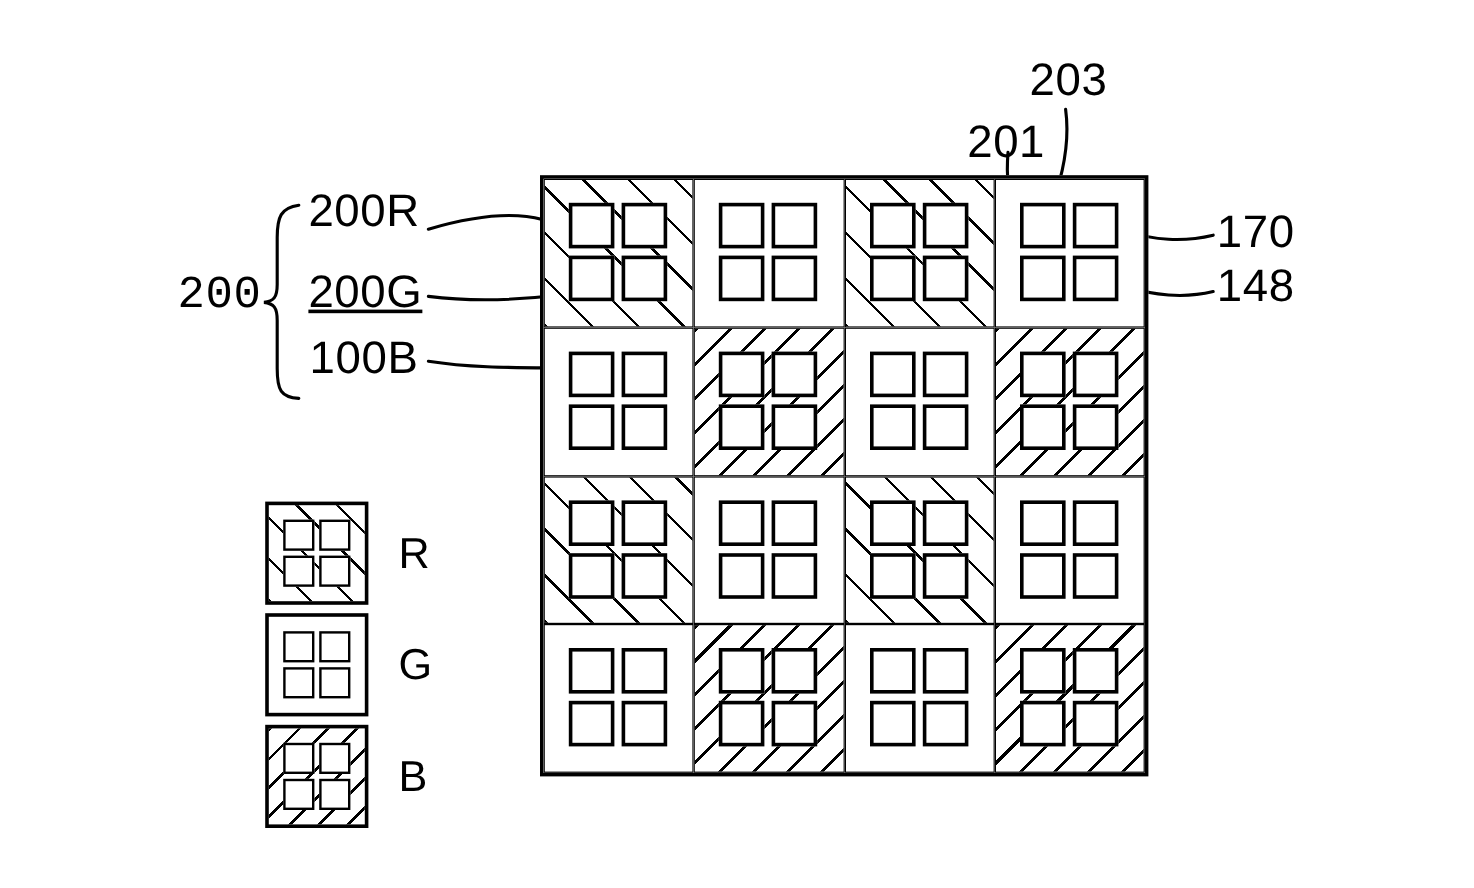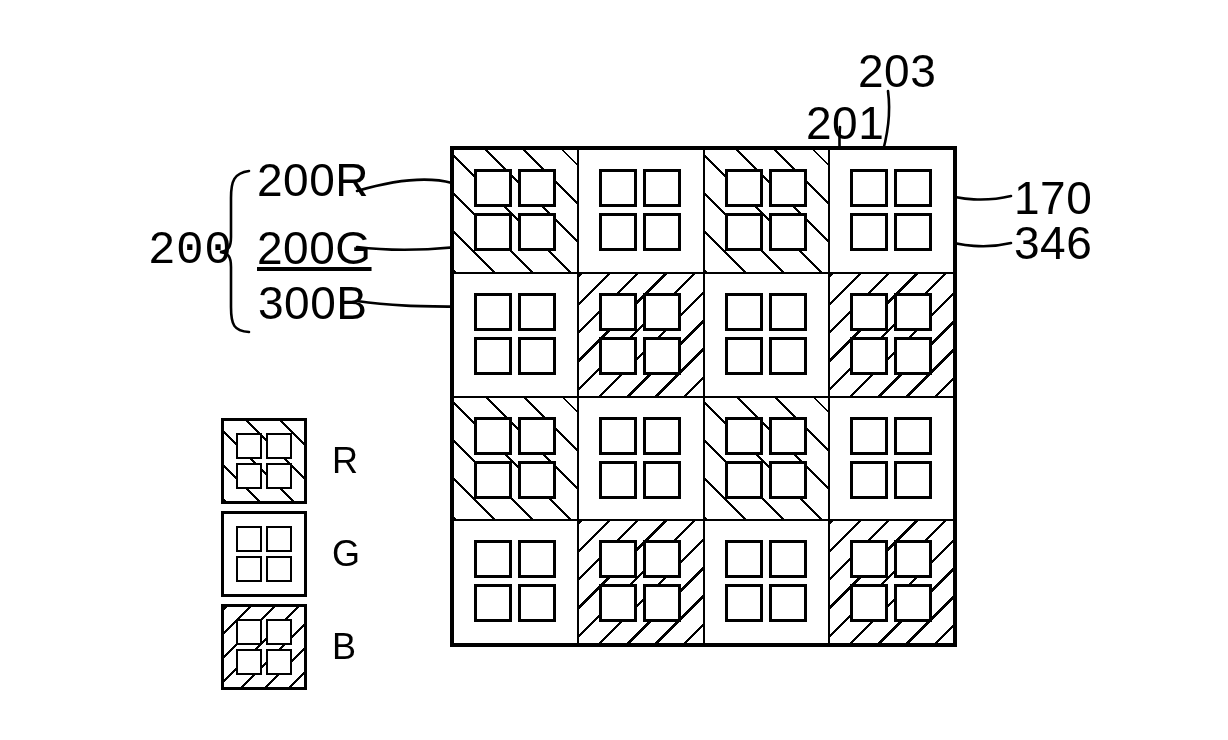--- a/index.html
+++ b/index.html
@@ -2,21 +2,21 @@
 <html><head>
 <meta charset="utf-8">
 <style>
   html,body { margin:0; padding:0; background:#ffffff; }
   .stage {
     position:relative; width:1228px; height:740px; background:#ffffff;
     font-family:"Liberation Sans","DejaVu Sans",sans-serif; color:#000;
     overflow:hidden;
   }
   .label {
-    position:absolute; line-height:1; font-size:46px; letter-spacing:0.5px;
+    position:absolute; line-height:1; font-size:38px; letter-spacing:0.5px;
     white-space:nowrap; color:#000;
   }
   .l-200  { left:148px;  top:228px;font-family:Liberation Mono, monospace; }
   .l-200r { left:257px;  top:157px; }
   .l-200g { left:257px;  top:225px;text-decoration:underline; }
   .l-200b { left:258px;  top:280px; }
   .l-203  { left:858px;  top:48px;  }
   .l-201  { left:806px;  top:100px;  }
   .l-204  { left:1014px; top:175px; }
   .l-202  { left:1014px; top:220px; }
@@ -77,25 +77,25 @@
     <path class="lead" d="M 357 301 C 408 309 462 305 515 308 C 546 310 577 311 597 312"></path>
     <path class="lead" d="M 888 91 C 891 113 887 139 880 161 C 875 176 873 184 872 191"></path>
     <path class="lead" d="M 840 127 C 838 153 842 181 850 206 C 854 219 859 228 864 235"></path>
     <path class="lead" d="M 1011 196 C 986 202 960 200 941 193 C 929 188 919 186 910 189"></path>
     <path class="lead" d="M 1011 243 C 986 249 960 246 941 239 C 929 235 919 234 910 237"></path>
   </svg>
 
   <div class="label l-200">200</div>
   <div class="label l-200r">200R</div>
   <div class="label l-200g">200G</div>
-  <div class="label l-200b">300B</div>
+  <div class="label l-200b">100B</div>
   <div class="label l-203">203</div>
   <div class="label l-201">201</div>
   <div class="label l-204">170</div>
-  <div class="label l-202">346</div>
+  <div class="label l-202">148</div>
 
   <div class="grid">
       <div class="cell r">
         <div class="sub"></div>
         <div class="sub"></div>
         <div class="sub"></div>
         <div class="sub"></div>
       </div>
       <div class="cell g">
         <div class="sub"></div>

